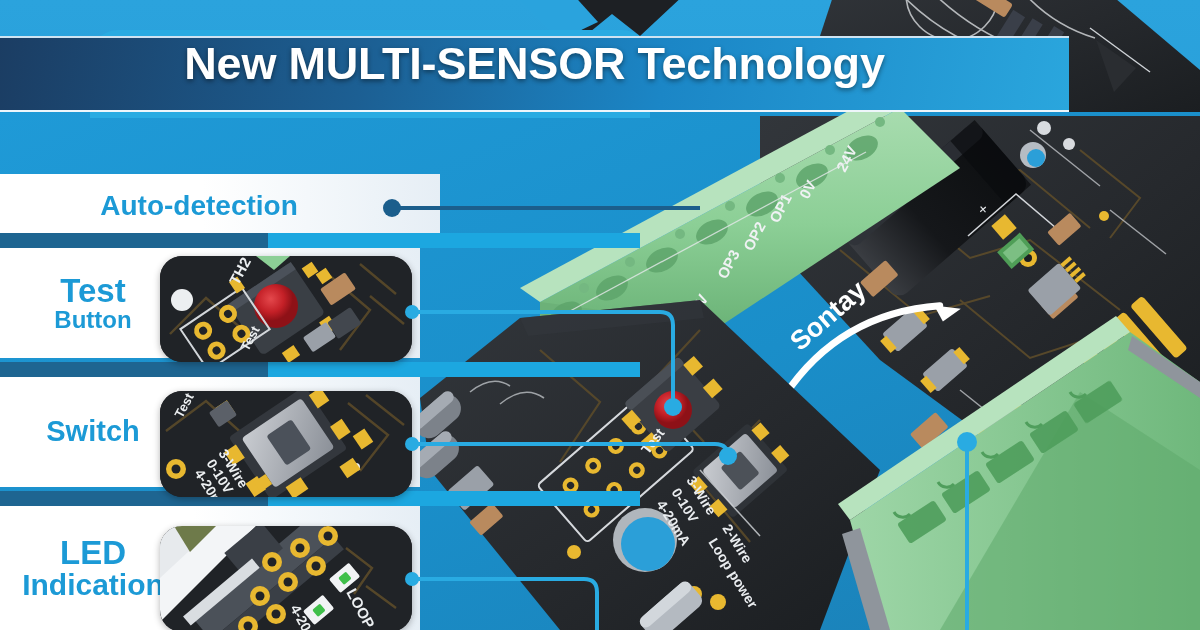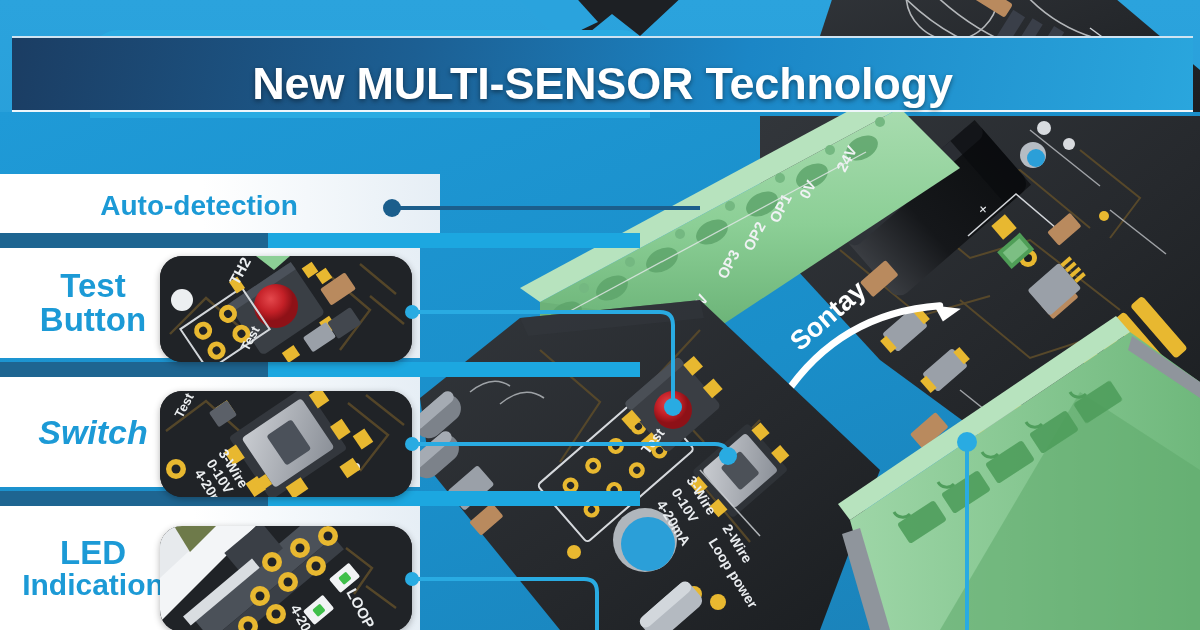--- a/index.html
+++ b/index.html
@@ -9,25 +9,25 @@
     background:#1a85c2;
     position:relative;
   }
   #stage { position:absolute; inset:0; width:1200px; height:630px; overflow:hidden; }
 
   
   .bg-svg { position:absolute; inset:0; width:1200px; height:630px; }
 
   
   .title-band {
-    position:absolute; left:12px; top:36px; width:1181px; height:76px;
+    position:absolute; left:0; top:36px; width:1069px; height:76px;
     background:linear-gradient(100deg,#1b3d63 0%,#1c5f93 34%,#1b86c6 62%,#2aa6dd 100%);
     border-top:2px solid #cfe4f2;
     border-bottom:2px solid #eef6fb;
-    display:flex; align-items:flex-end; justify-content:center;
+    display:flex; align-items:flex-start; justify-content:center;
     z-index:30;
   }
   .title-band h1 {
     color:#ffffff;
     font-size:45px; font-weight:bold; letter-spacing:-0.2px;
     text-shadow:0 2px 5px rgba(0,0,0,.45);
     white-space:nowrap;
   }
 
   
@@ -38,21 +38,21 @@
     background:linear-gradient(90deg,#ffffff 0%,#ffffff 46%,#f4f8fb 70%,#e6eef5 100%);
     display:flex; align-items:center;
   }
   .rowlabel {
     color:#1c9ad6; font-weight:bold; line-height:1.02;
     text-align:center; width:170px; margin-left:8px;
     text-shadow:0 1px 0 rgba(255,255,255,.9);
   }
   .lbl-1 { font-size:28px; width:330px; margin-left:34px; text-align:center; }
   .lbl-2 { font-size:33px; }
-  .lbl-3 { font-size:34px;font-style:italic; }
+  .lbl-3 { font-size:29px; }
   .lbl-4 { font-size:33px; }
   .lbl-sub { font-size:30px; display:block; }
 
   
   .stripe { position:absolute; left:0; height:15px; }
   .stripe .dark { position:absolute; left:0; top:0; width:268px; height:15px; background:#1e6591; }
   .stripe .lite { position:absolute; left:268px; top:0; right:0; height:15px; background:#1ca7e0; }
 
   
   .bluepanel {
@@ -437,21 +437,21 @@
       <div class="rowlabel lbl-1">Auto-detection</div>
     </div>
     <div class="stripe" style="top:121px; width:640px;">
       <div class="dark"></div>
       <div class="lite"></div>
     </div>
 
     <div class="rowwhite" style="top:136px; height:110px;">
       <div class="rowlabel lbl-2">
         <span>Test</span>
-        <span class="lbl-sub" style="font-size:33px">Button</span>
+        <span class="lbl-sub" style="font-size:24px">Button</span>
       </div>
     </div>
     <div class="stripe" style="top:250px; width:640px;">
       <div class="dark"></div>
       <div class="lite"></div>
     </div>
 
     <div class="rowwhite" style="top:265px; height:110px;">
       <div class="rowlabel lbl-3">Switch</div>
     </div>

